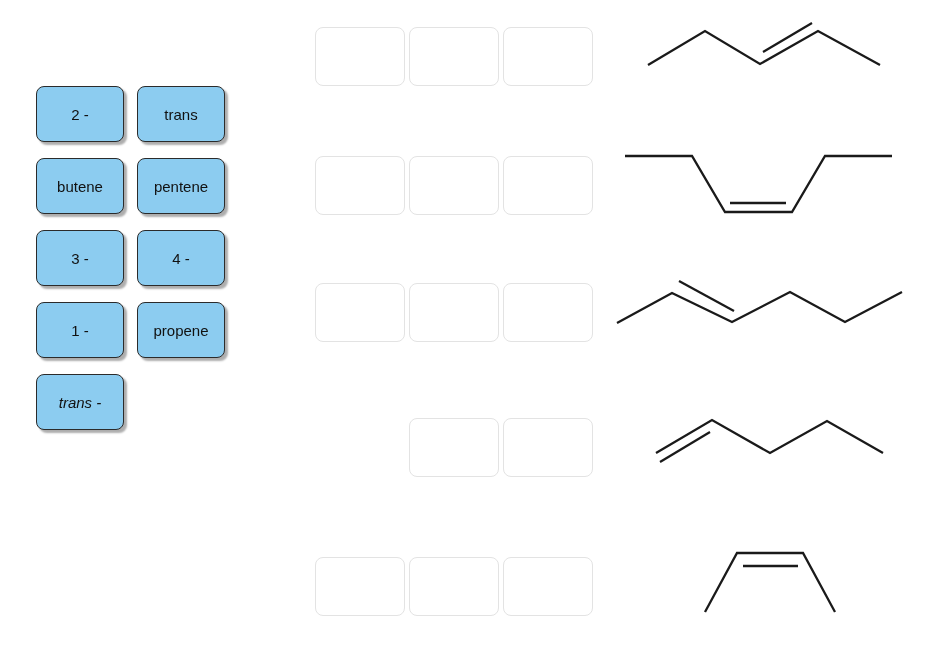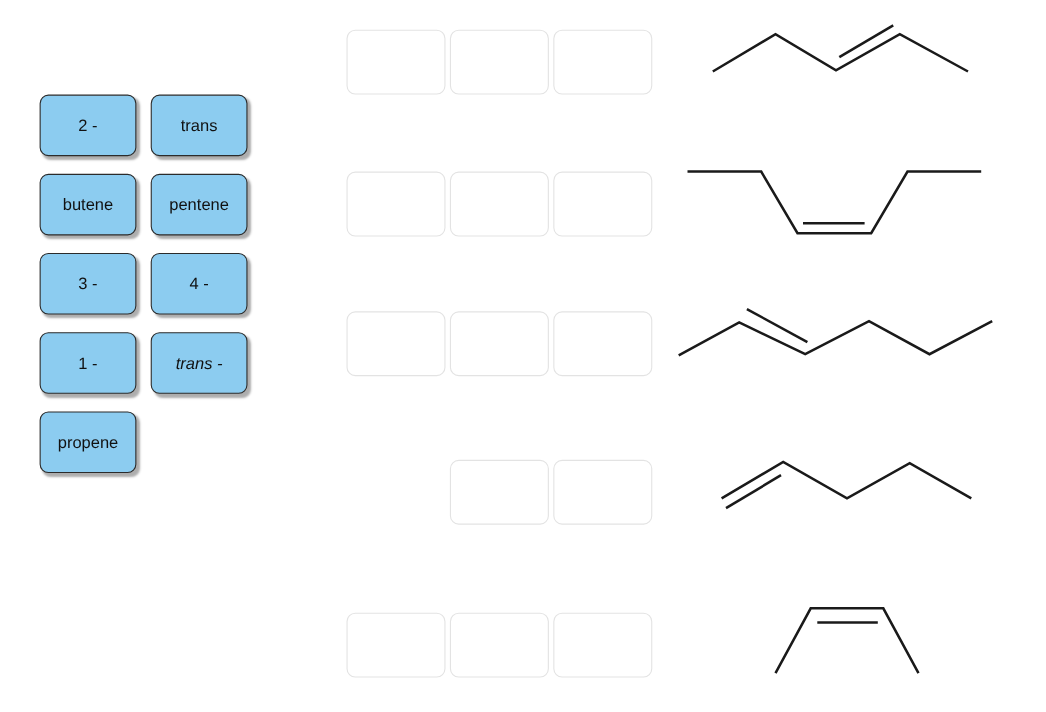--- a/index.html
+++ b/index.html
@@ -55,22 +55,22 @@
 
 <div id="stage">
   <div id="tile-bank">
       <div class="tile">2 -</div>
       <div class="tile">trans</div>
       <div class="tile">butene</div>
       <div class="tile">pentene</div>
       <div class="tile">3 -</div>
       <div class="tile">4 -</div>
       <div class="tile">1 -</div>
+      <div class="tile">propene</div>
       <div class="tile italic">trans -</div>
-      <div class="tile">propene</div>
     </div>
 
   <div class="slot-row" style="left:315px; top:27px;">
       <div class="slot"></div>
       <div class="slot"></div>
       <div class="slot"></div>
     </div>
   <div class="slot-row" style="left:315px; top:156px;">
       <div class="slot"></div>
       <div class="slot"></div>

